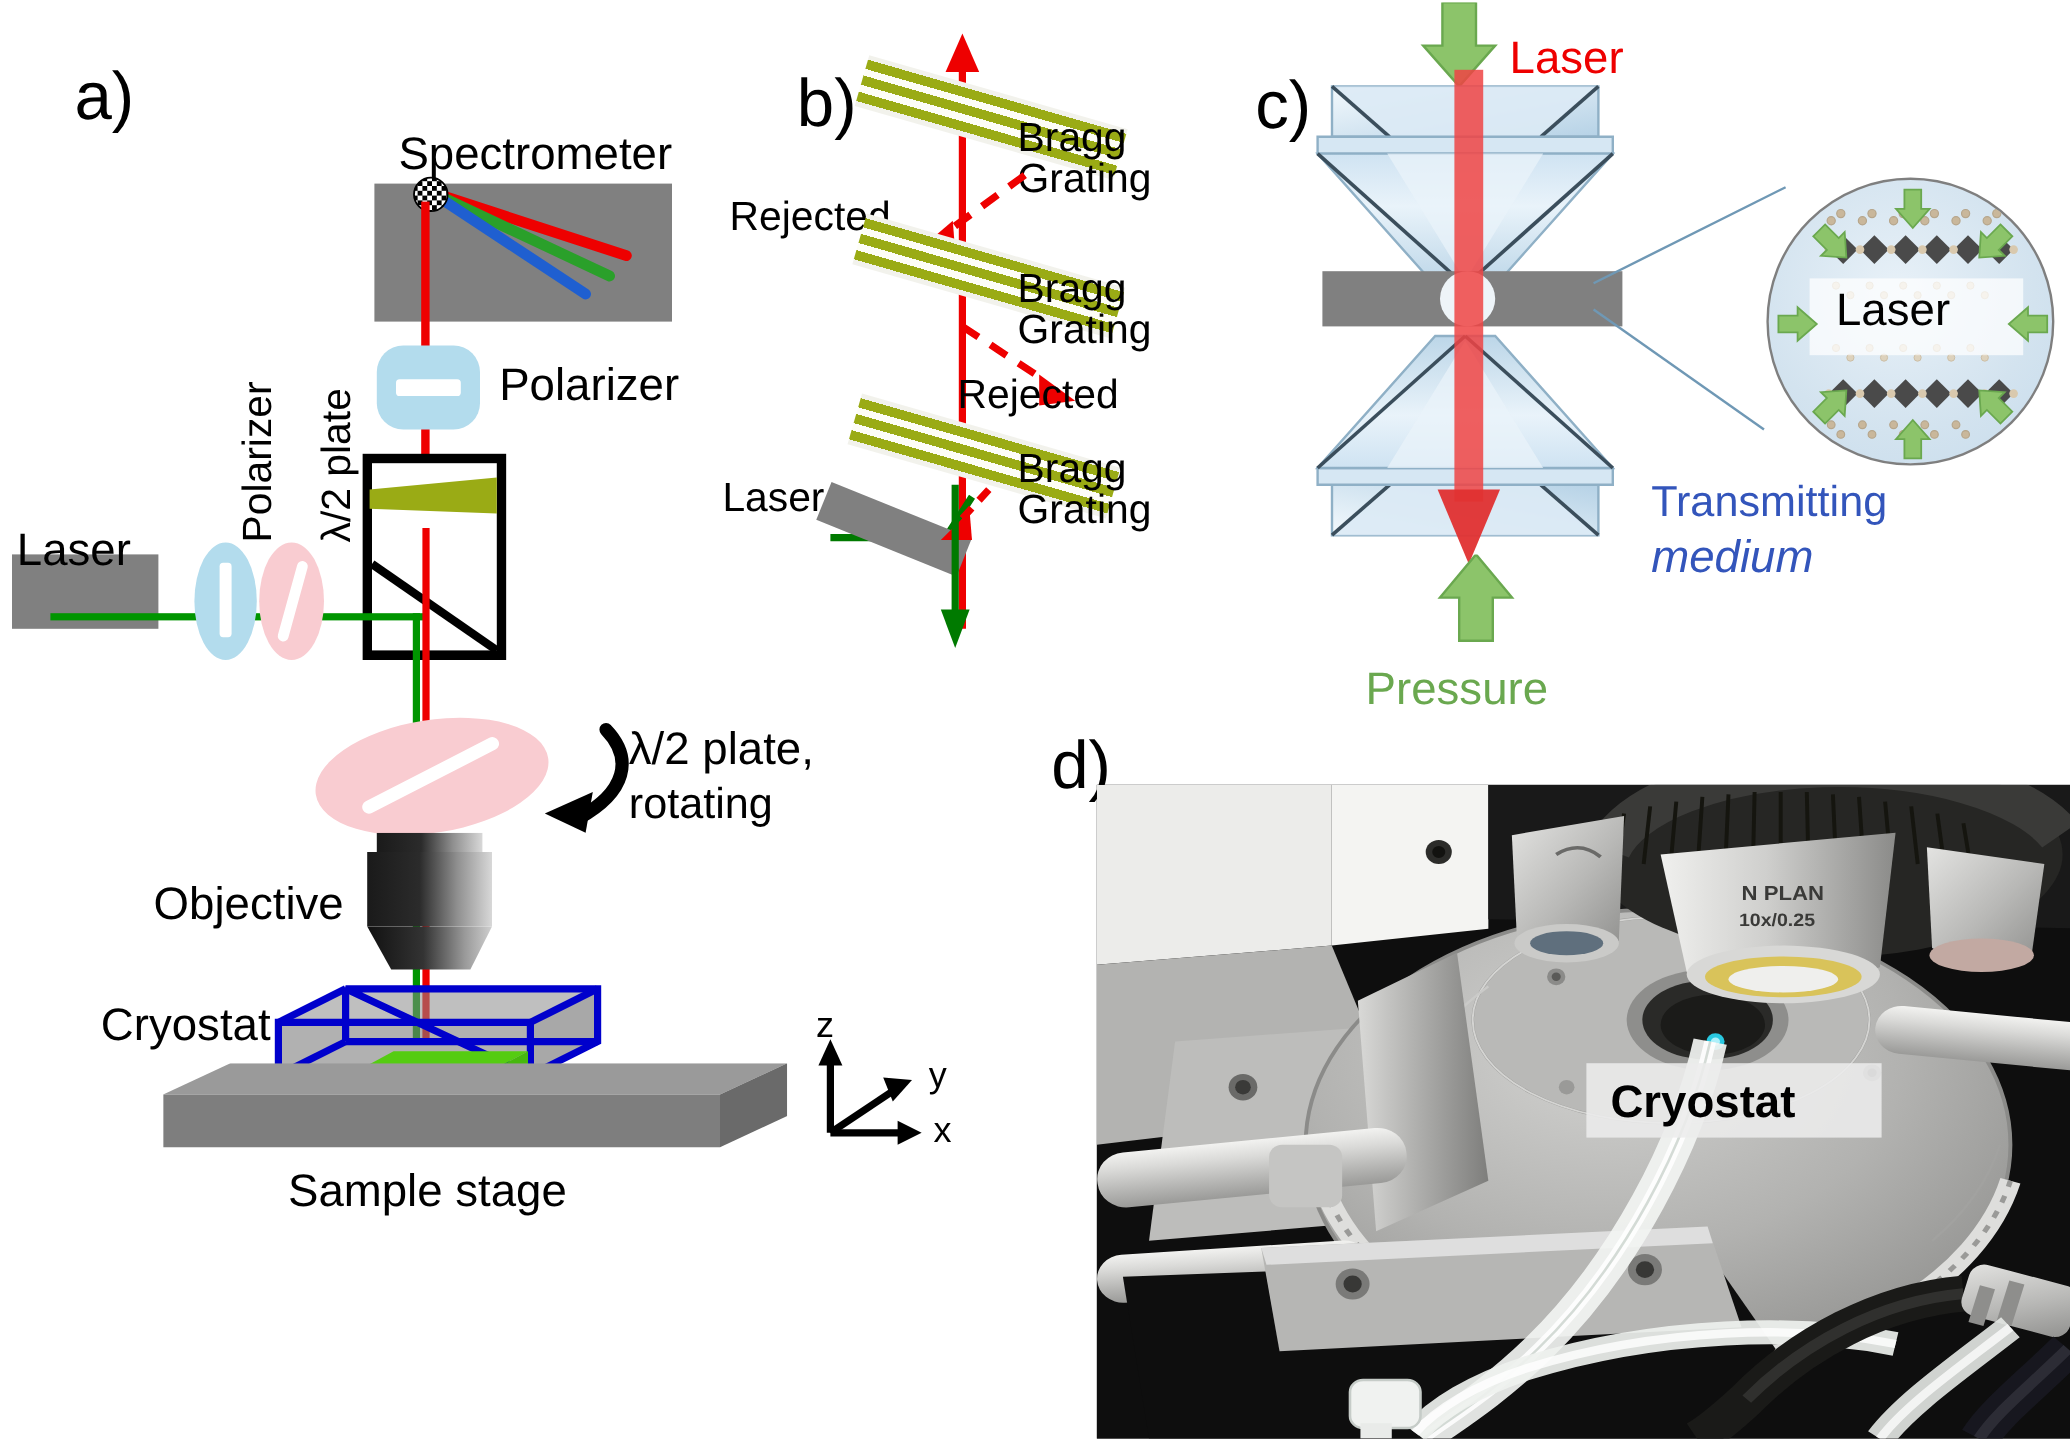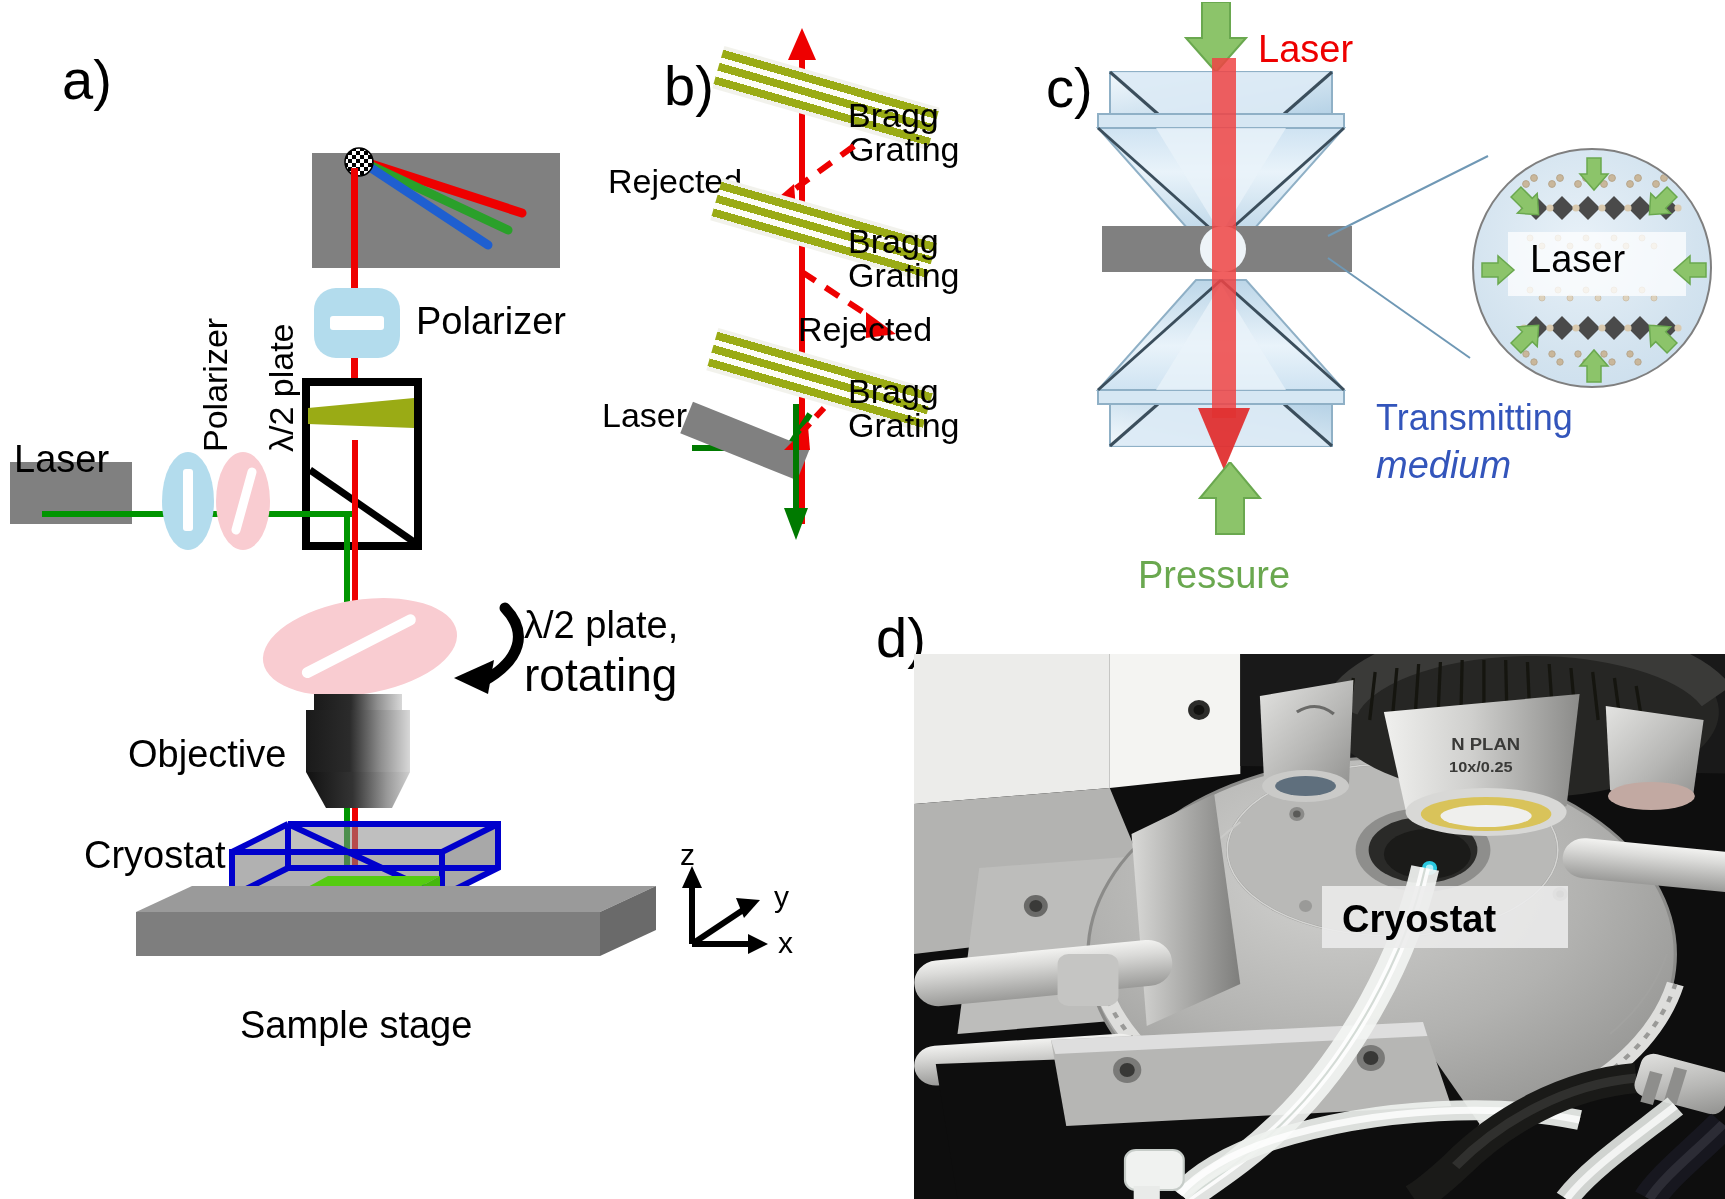--- a/index.html
+++ b/index.html
@@ -101,20 +101,21 @@
 
   .cryo-box { position:absolute; }
 </style>
 </head>
 <body>
 
 <div class="figure">
 
   <div class="panel-letter" style="left:62px; top:52px;">a)</div>
 
+  <div class="lbl" style="left:332px; top:108px; font-size:38px;">Spectrometer</div>
 
   <div class="gray-box" style="left:312px; top:153px; width:248px; height:115px;"></div>
 
   <svg style="position:absolute; left:312px; top:148px; width:260px; height:125px;">
     <line x1="47" y1="12" x2="210" y2="65" stroke="#ee0000" stroke-width="9" stroke-linecap="round"></line>
     <line x1="47" y1="12" x2="196" y2="82" stroke="#2aa02a" stroke-width="9" stroke-linecap="round"></line>
     <line x1="47" y1="12" x2="176" y2="97" stroke="#1f5fd0" stroke-width="9" stroke-linecap="round"></line>
   </svg>
 
   <svg style="position:absolute; left:340px; top:143px; width:38px; height:38px;">
@@ -163,21 +164,21 @@
   <div class="optic optic-pink" style="left:262px; top:600px; width:196px; height:94px; transform: rotate(-9deg);"></div>
   <svg style="position:absolute; left:262px; top:600px; width:196px; height:94px; transform: rotate(-9deg);">
     <line x1="42" y1="64" x2="152" y2="28" stroke="#ffffff" stroke-width="11" stroke-linecap="round"></line>
   </svg>
 
   <svg style="position:absolute; left:410px; top:598px; width:140px; height:110px;">
     <path d="M 95 10 C 118 34, 112 62, 72 84" stroke="#000" stroke-width="11" fill="none" stroke-linecap="round"></path>
     <polygon points="84,62 78,96 44,80" fill="#000"></polygon>
   </svg>
   <div class="lbl" style="left:524px; top:604px; font-size:38px;">λ/2 plate,</div>
-  <div class="lbl" style="left:524px; top:650px; font-size:46px;">rotating</div>
+  <div class="lbl" style="left:524px; top:650px; font-size:36px;">rotating</div>
 
   <div class="lbl" style="left:128px; top:733px; font-size:38px;">Objective</div>
   <svg style="position:absolute; left:296px; top:694px; width:126px; height:120px;">
     <defs>
       <linearGradient id="objgrad" x1="0" y1="0" x2="1" y2="0">
         <stop offset="0%" stop-color="#1a1a1a"></stop>
         <stop offset="42%" stop-color="#2b2b2b"></stop>
         <stop offset="72%" stop-color="#8f8f8f"></stop>
         <stop offset="100%" stop-color="#d8d8d8"></stop>
       </linearGradient>
@@ -212,21 +213,21 @@
     <polygon points="84,76 196,76 218,64 106,64" fill="#55cc11"></polygon>
     <polygon points="84,76 196,76 196,88 84,88" fill="#66e61f"></polygon>
     <polygon points="196,76 218,64 218,76 196,88" fill="#46b80d"></polygon>
   </svg>
 
   <svg style="position:absolute; left:136px; top:886px; width:520px; height:82px;">
     <polygon points="0,26 56,0 520,0 464,26" fill="#9a9a9a"></polygon>
     <polygon points="0,26 464,26 464,70 0,70" fill="#7e7e7e"></polygon>
     <polygon points="464,26 520,0 520,44 464,70" fill="#6a6a6a"></polygon>
   </svg>
-  <div class="lbl" style="left:240px; top:1004px; font-size:38px;">Sample stage</div>
+  <div class="lbl" style="left:240px; top:972px; font-size:38px;">Sample stage</div>
 
   <svg style="position:absolute; left:668px; top:832px; width:160px; height:130px;">
 
     <line x1="24" y1="112" x2="24" y2="48" stroke="#000" stroke-width="6"></line>
     <polygon points="24,34 14,56 34,56" fill="#000"></polygon>
 
     <line x1="24" y1="112" x2="78" y2="76" stroke="#000" stroke-width="6"></line>
     <polygon points="92,68 68,66 76,86" fill="#000"></polygon>
 
     <line x1="24" y1="112" x2="86" y2="112" stroke="#000" stroke-width="6"></line>

